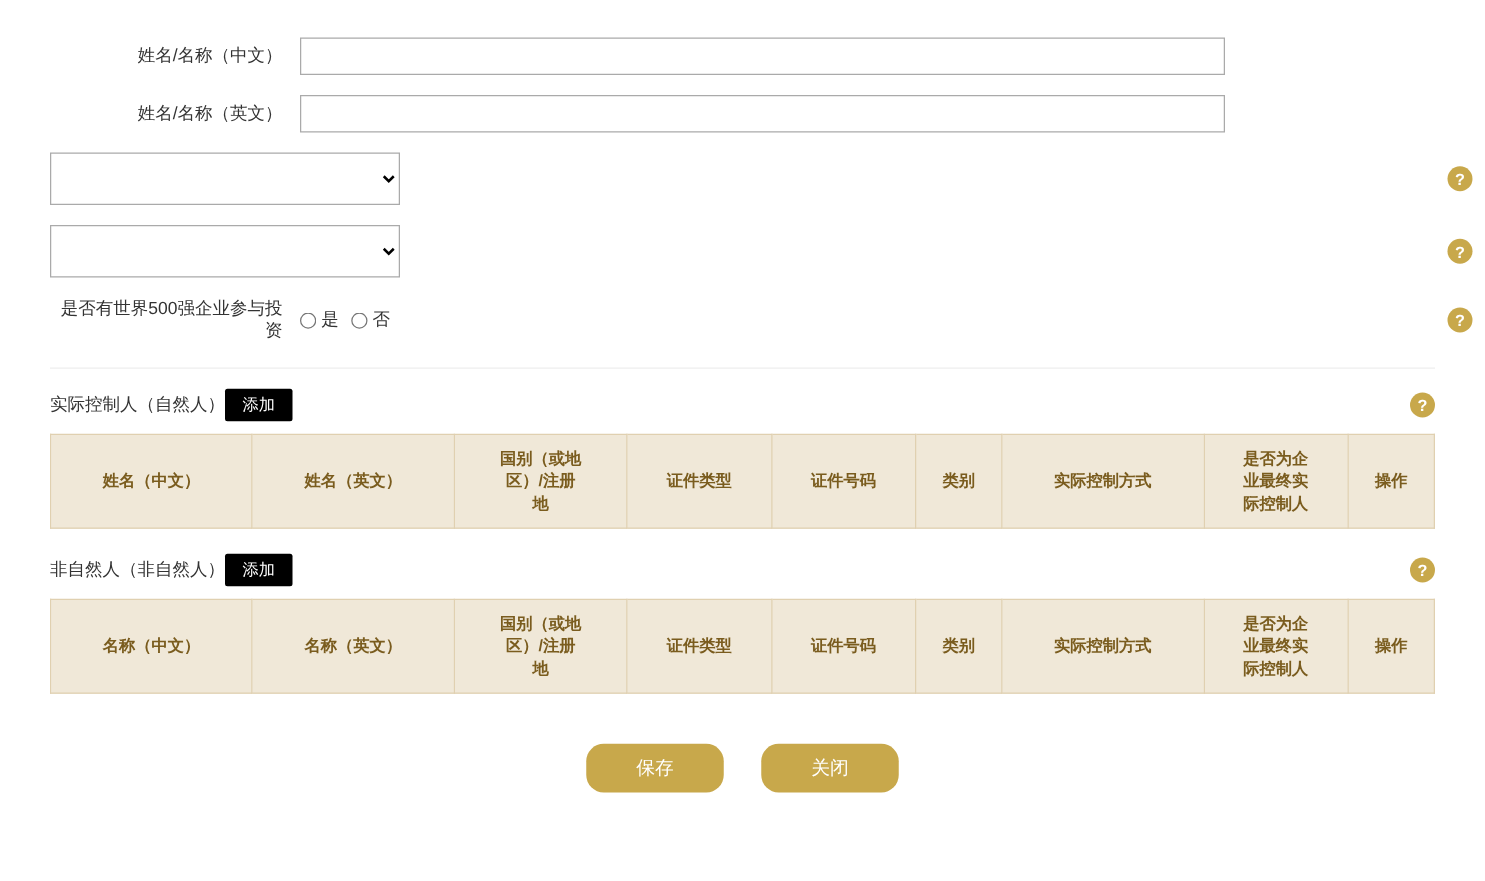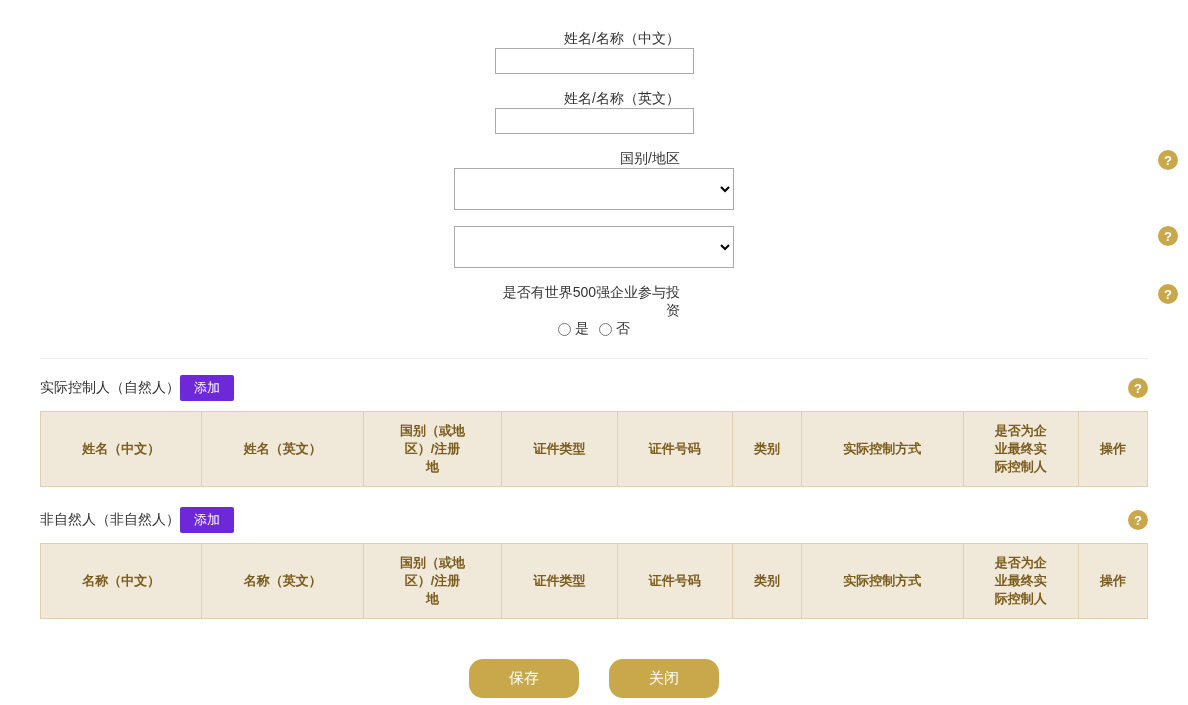--- a/index.html
+++ b/index.html
@@ -13,21 +13,20 @@
 
     .form-section {
       margin-bottom: 20px;
     }
 
     .form-row {
       display: flex;
       align-items: center;
       margin-bottom: 16px;
       position: relative;
-      flex-direction: column;
     }
 
     .form-label {
       width: 200px;
       text-align: right;
       padding-right: 14px;
       color: #333;
       flex-shrink: 0;
     }
 
@@ -90,21 +89,21 @@
       position: relative;
     }
 
     .section-title {
       font-size: 14px;
       color: #333;
       font-weight: normal;
     }
 
     .add-btn {
-      background: #6d28d9;
+      background: #000000;
       color: #fff;
       border: none;
       padding: 4px 14px;
       font-size: 13px;
       cursor: pointer;
       border-radius: 2px;
     }
 
     .section-help {
       margin-left: auto;
@@ -172,21 +171,20 @@
     <div class="form-label">姓名/名称（中文）</div>
     <input class="form-input" type="text" value="" style="">
   </div>
 
   <div class="form-row">
     <div class="form-label">姓名/名称（英文）</div>
     <input class="form-input" type="text" value="" style="">
   </div>
 
   <div class="form-row">
-    <div class="form-label">国别/地区</div>
     <select class="form-select">
       <option value="">请选择</option>
     </select>
     <div class="help-icon">?</div>
   </div>
 
   <div class="form-row">
     <select class="form-select">
       <option value="">请选择</option>
     </select>

